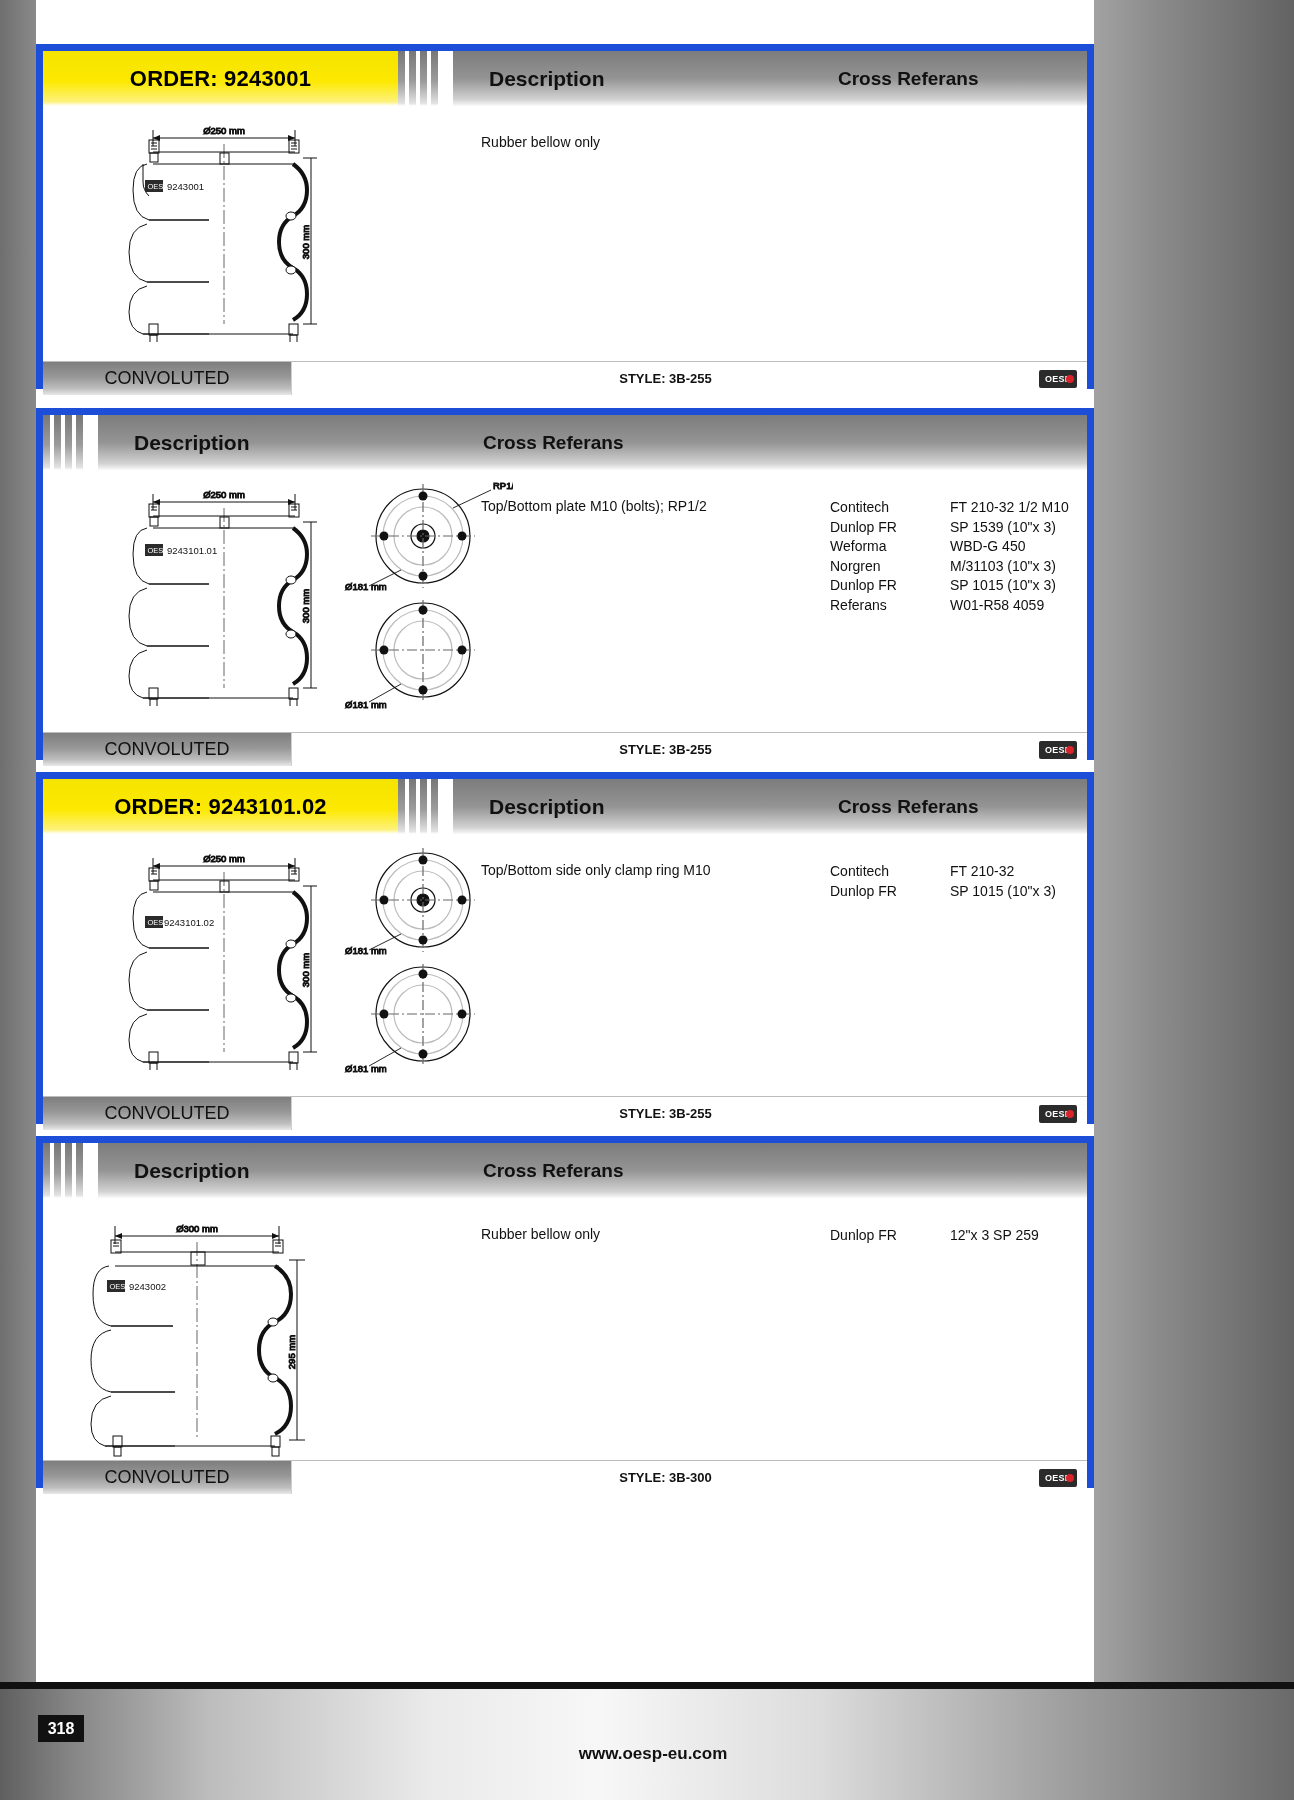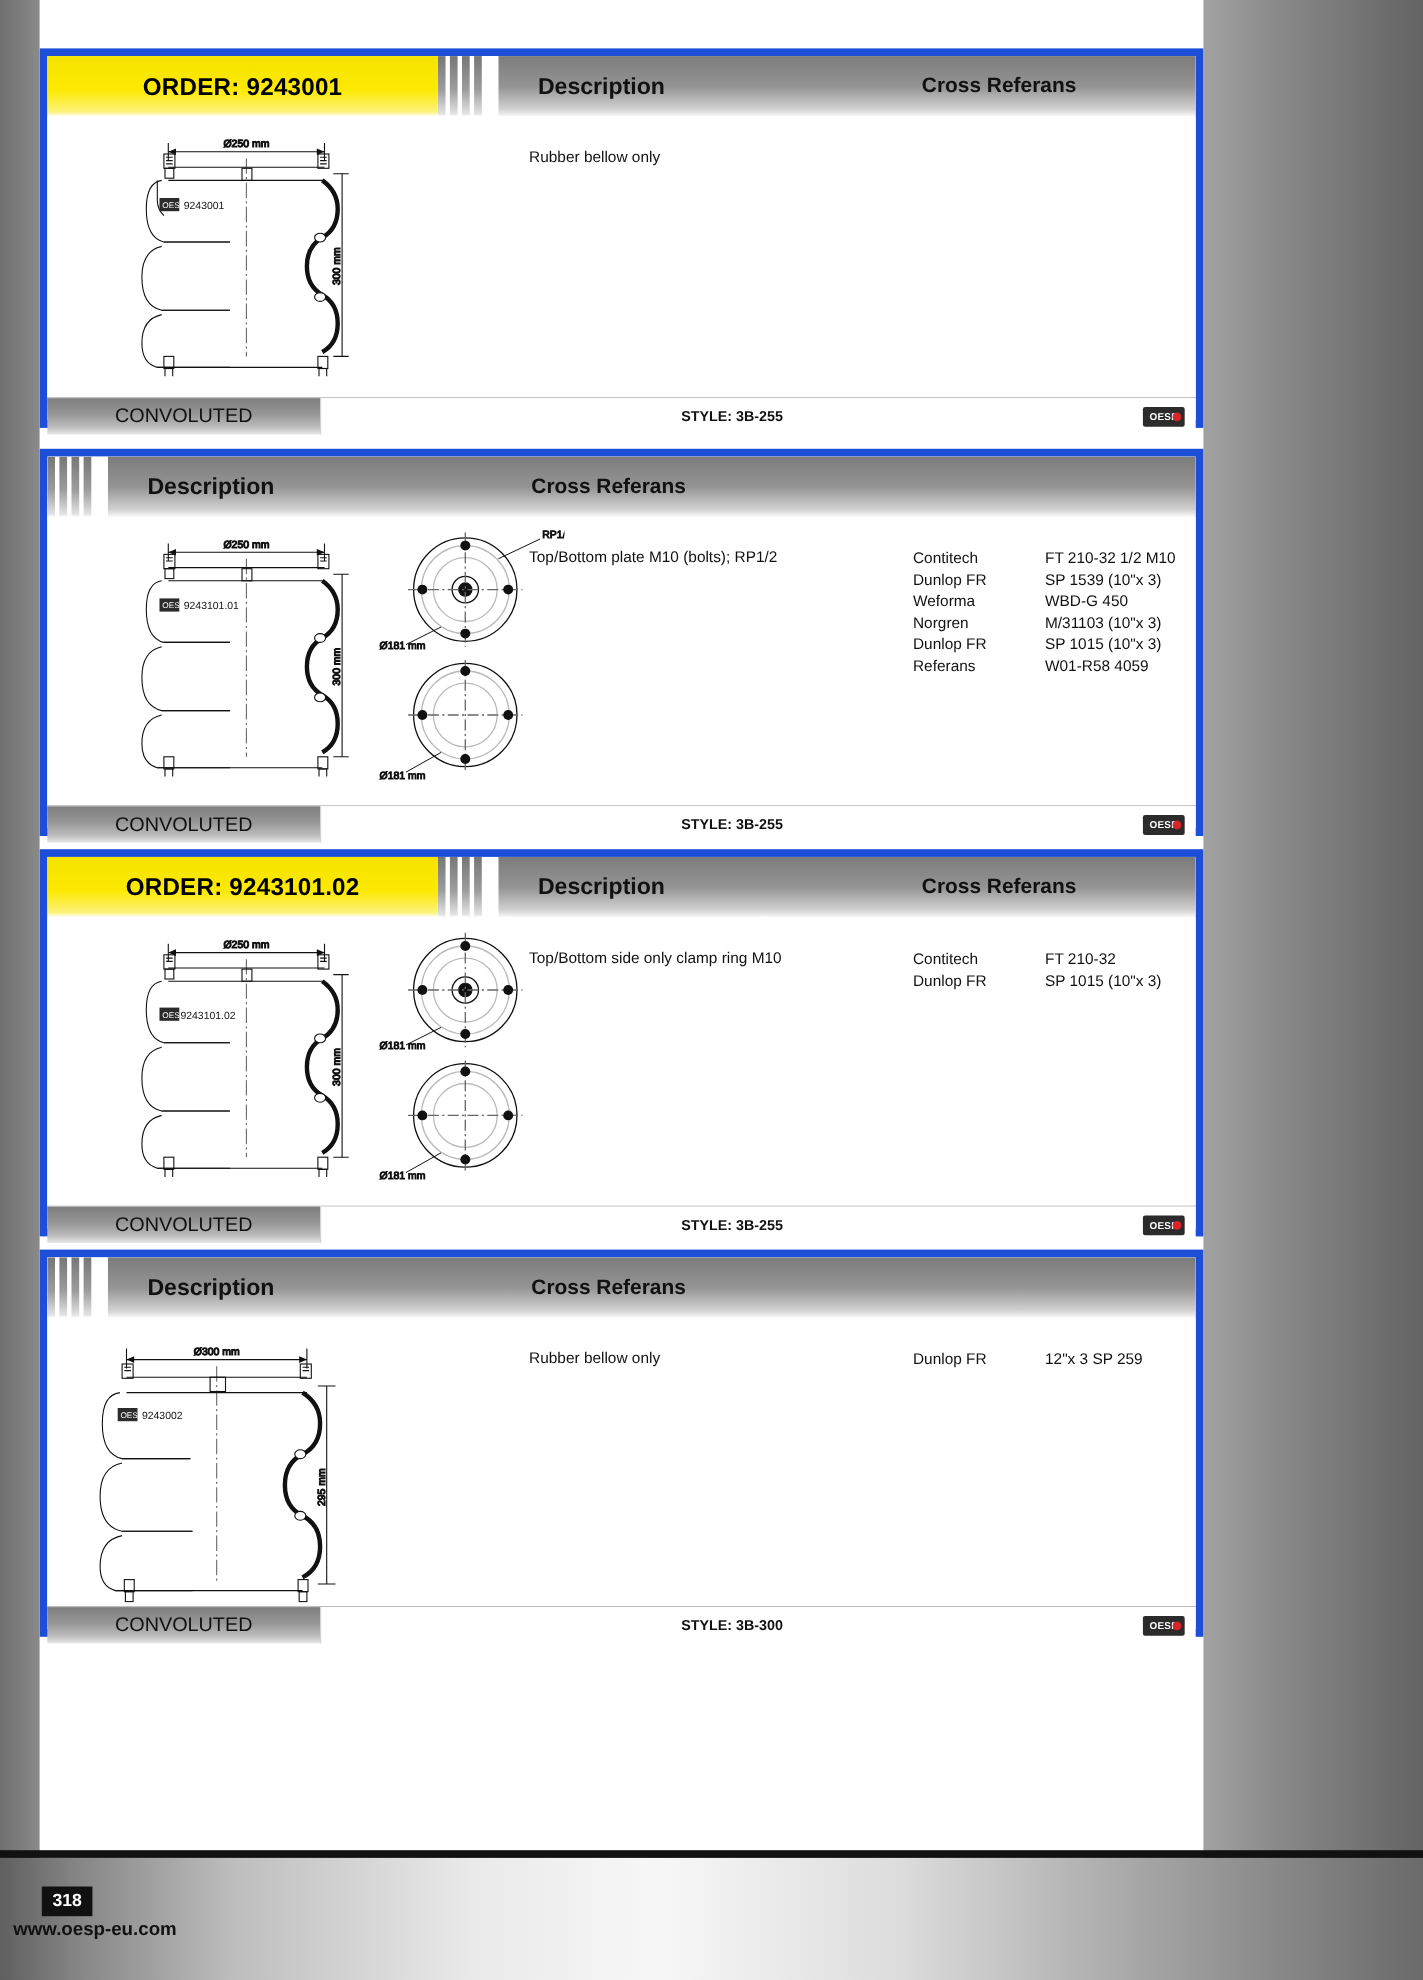--- a/index.html
+++ b/index.html
@@ -205,20 +205,21 @@
     left: 0; right: 0; top: 16px;
     text-align: center;
     font-size: 22px;
     font-weight: bold;
     color: #111;
     letter-spacing: .2px;
   }
   .page-foot .site {
     position: absolute;
     left: 0; right: 0; top: 55px;
+    text-align: center;
     font-size: 17px;
     font-weight: bold;
     color: #111;
     padding-left: 12px;
   }
   .page-num {
     position: absolute;
     left: 38px;
     top: 26px;
     min-width: 46px;

